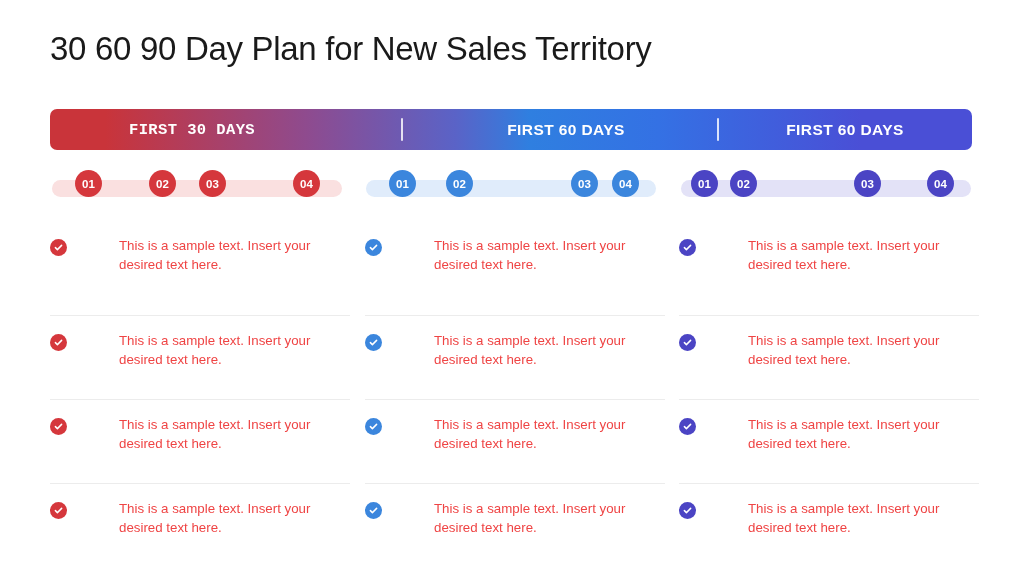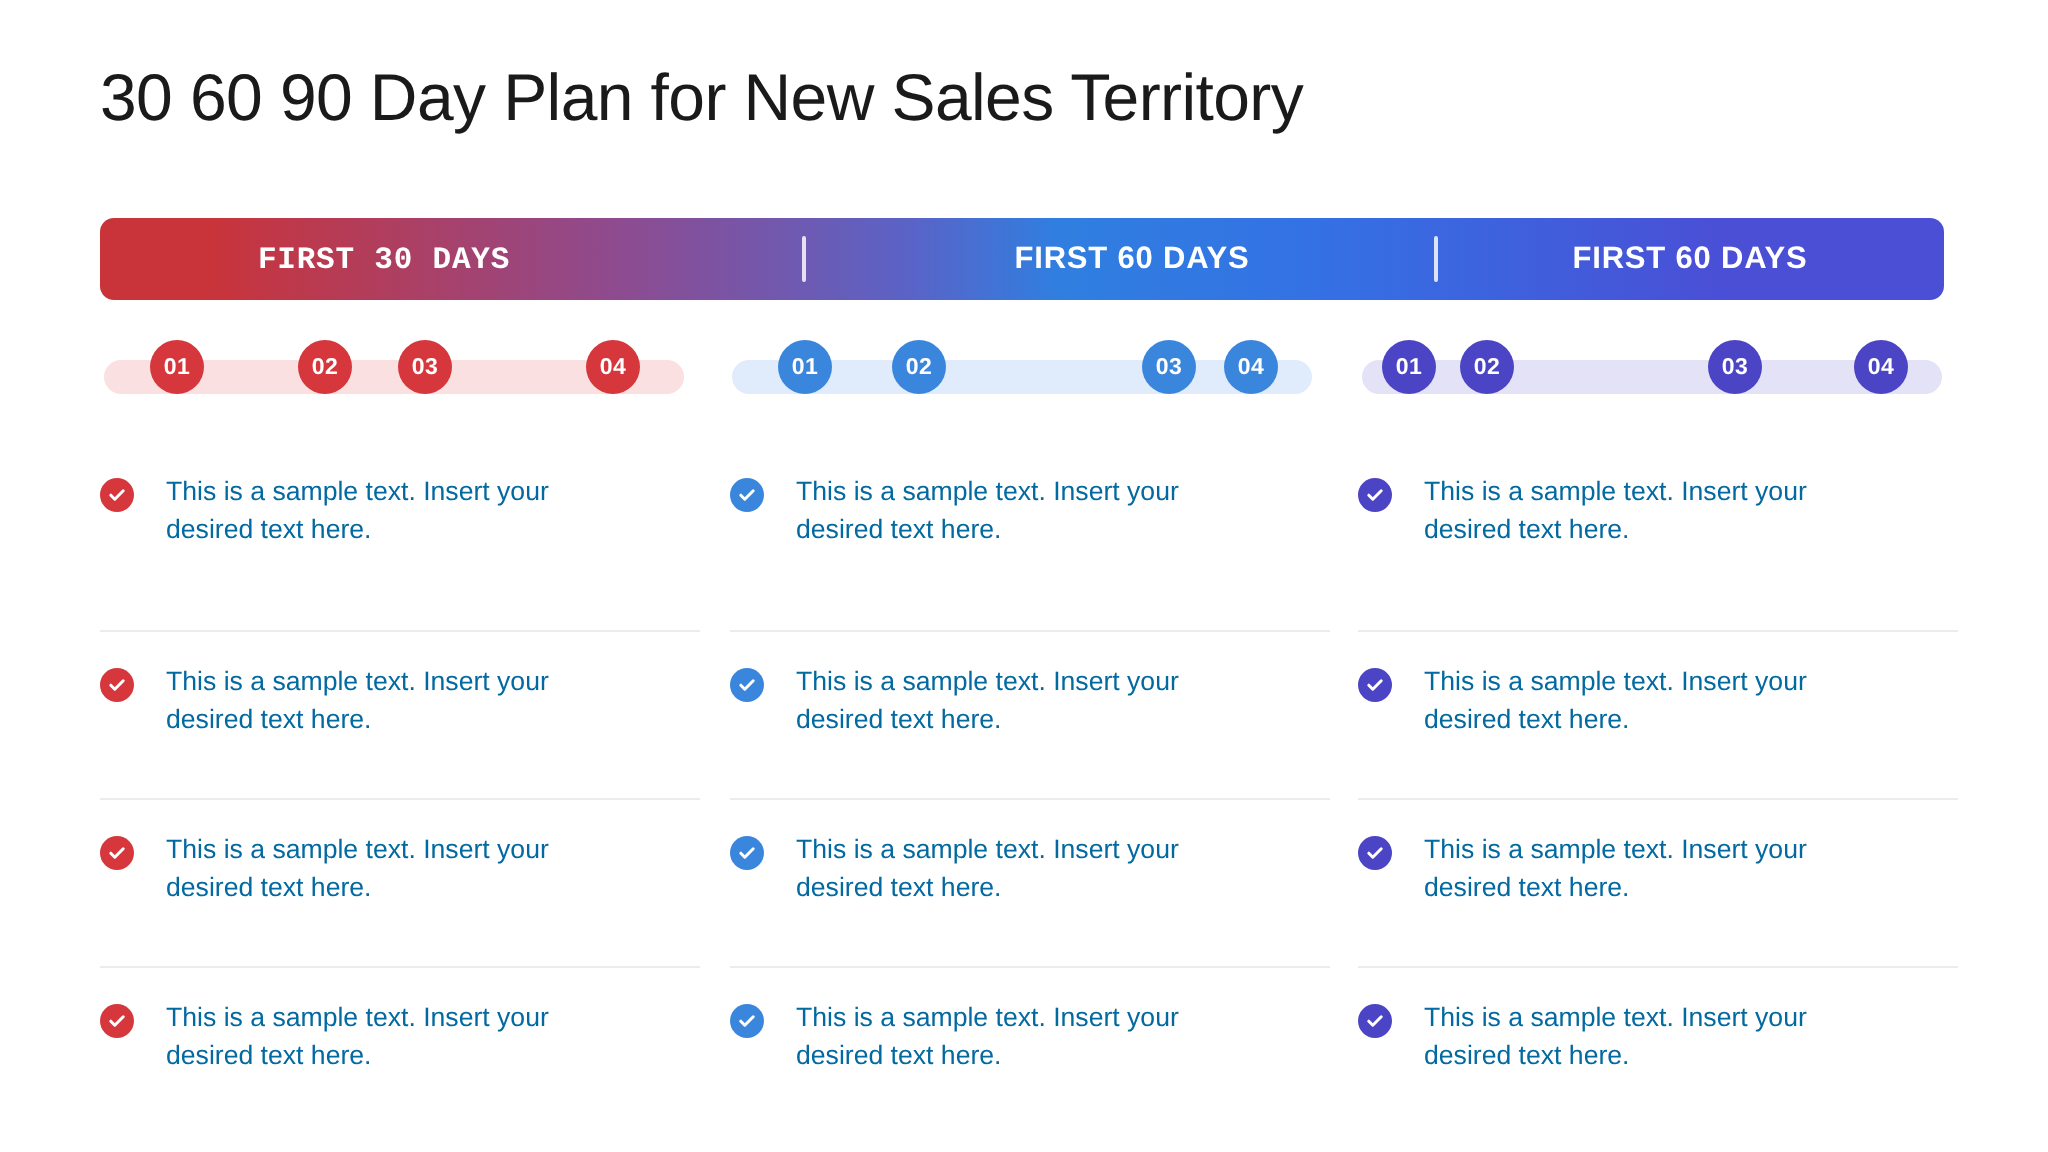--- a/index.html
+++ b/index.html
@@ -134,22 +134,23 @@
     justify-content: center;
   }
   .check-icon.red    { background: #d5373c; }
   .check-icon.blue   { background: #3b86dd; }
   .check-icon.purple { background: #4b44c4; }
   .check-icon svg { display: block; }
 
   .row-text {
     font-size: 13.3px;
     line-height: 19px;
-    color: #0369a1;
+    color: #ef4444;
     width: 212px;
+    margin-left: 36px;
   }
 </style>
 </head>
 <body>
 
 <div class="slide-title">30 60 90 Day Plan for New Sales Territory</div>
 
 <div class="header-bar">
   <div class="header-cell c0">
     <span>FIRST 30 DAYS</span>

